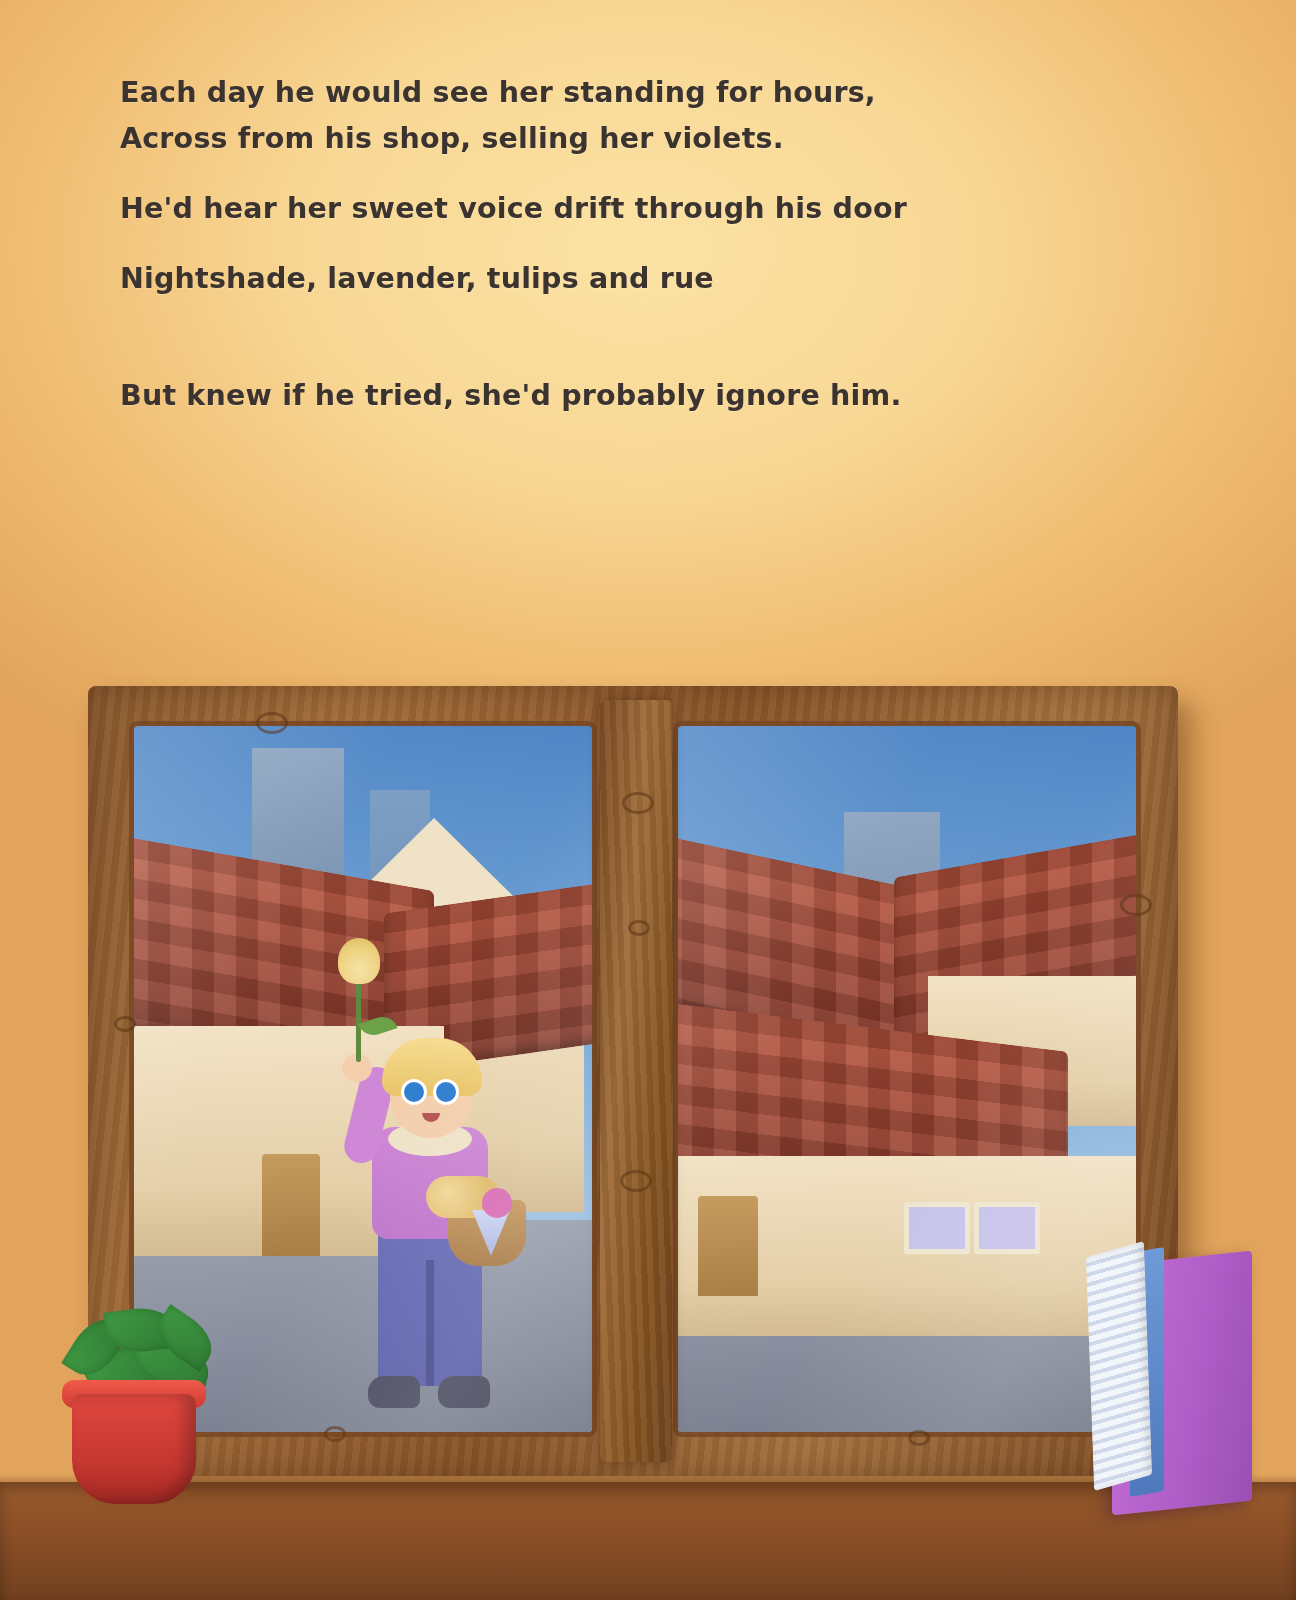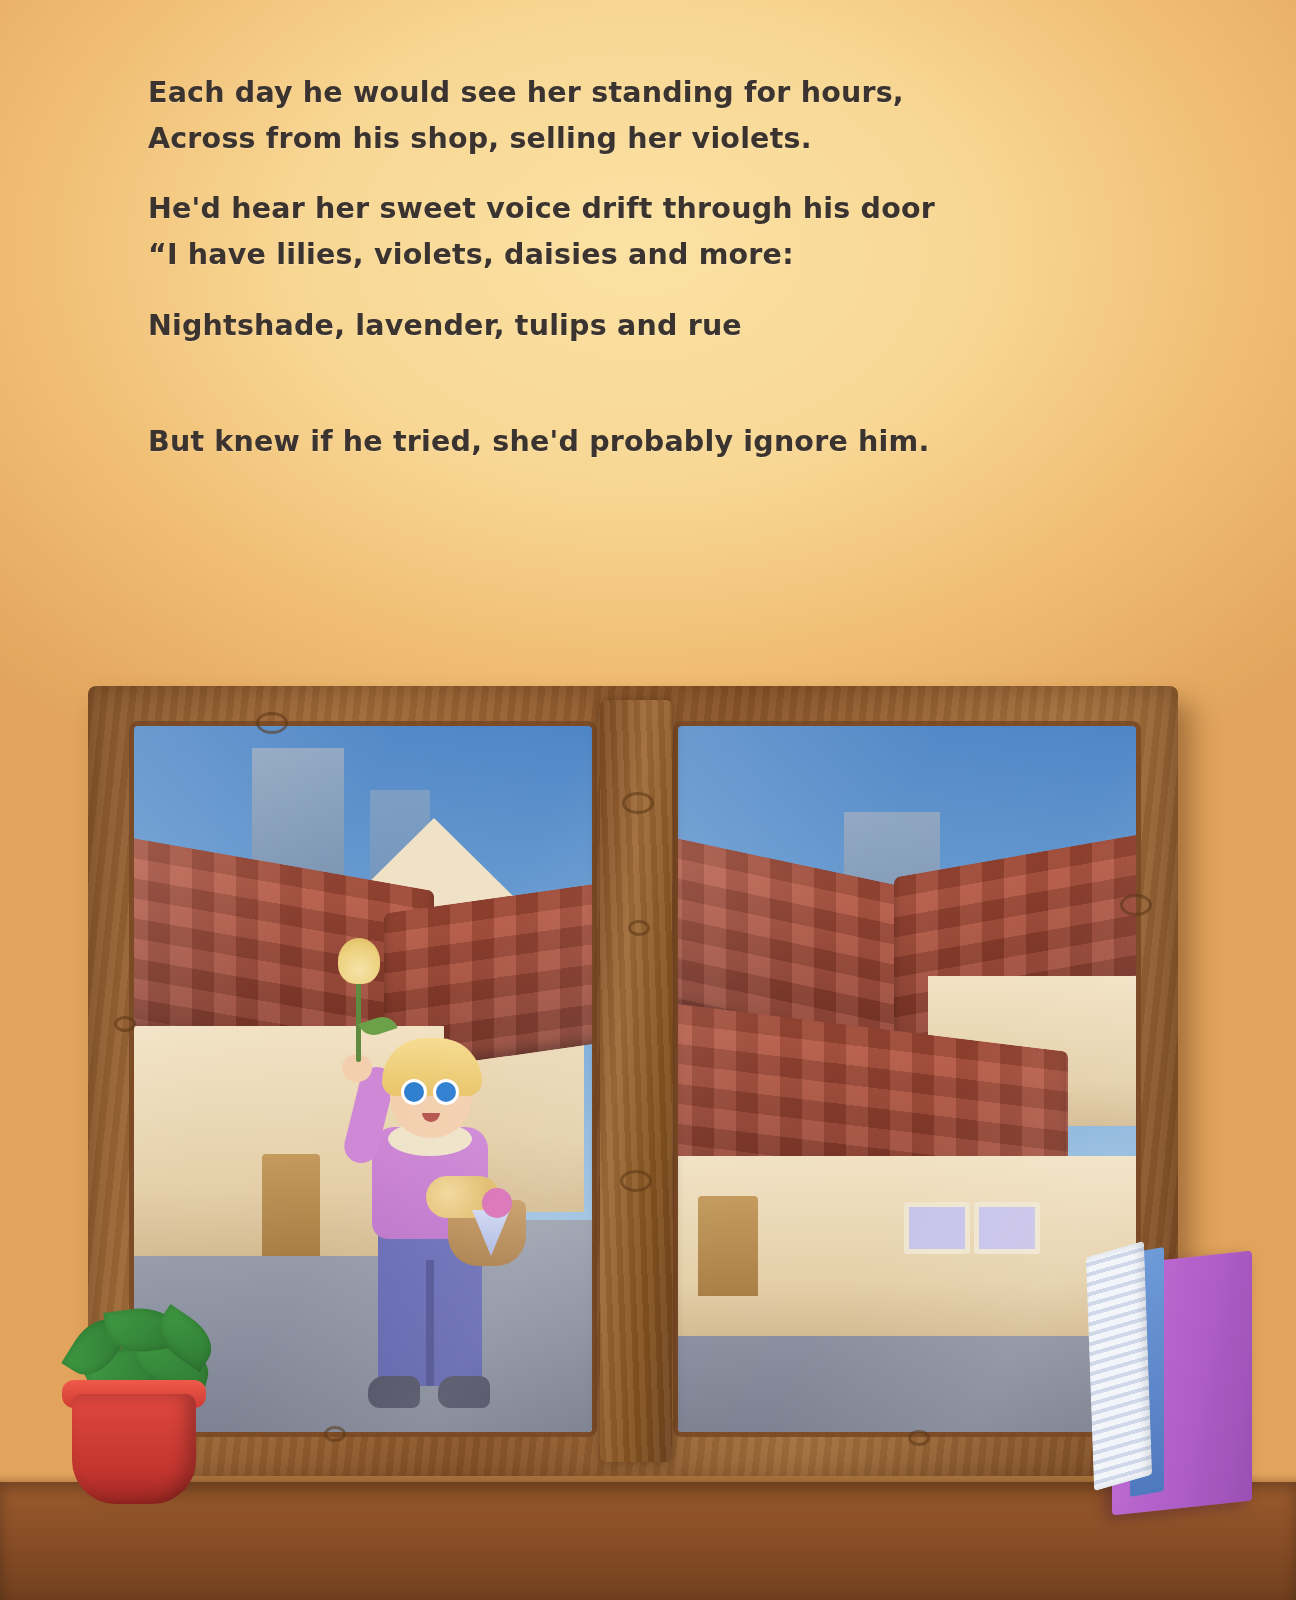--- a/index.html
+++ b/index.html
@@ -32,21 +32,21 @@
     width: 820px;
     color: #3a3330;
     font-family: "DejaVu Sans", sans-serif;
     font-size: 28.5px;
     font-weight: 700;
     letter-spacing: 0.2px;
     line-height: 1.62;
     text-shadow: 0 1px 0 rgba(255,255,255,0.22);
   }
   #poem .stanza { margin: 0 0 24px 0; }
-  #poem .line { white-space: nowrap; margin-left: 28px; }
+  #poem .line { white-space: nowrap; }
 
   
   .floor {
     position: absolute;
     left: 0;
     bottom: 0;
     width: 1296px;
     height: 118px;
     background: linear-gradient(180deg, #9a5b2d 0%, #8a4f27 45%, #71401f 100%);
     box-shadow: inset 0 6px 14px rgba(0,0,0,0.28);
@@ -311,21 +311,20 @@
 
 <div id="page">
 
   <div id="poem">
     <p class="stanza">
       <span class="line">Each day he would see her standing for hours,</span><br>
       <span class="line">Across from his shop, selling her violets.</span>
     </p>
     <p class="stanza">
       <span class="line">He'd hear her sweet voice drift through his door</span><br>
-      <span class="line">“I have lilies, violets, daisies and more:</span>
     </p>
     <p class="stanza">
       <span class="line">Nightshade, lavender, tulips and rue</span><br>
     </p>
     <p class="stanza">
       <br>
       <span class="line">But knew if he tried, she'd probably ignore him.</span>
     </p>
   </div>
 

